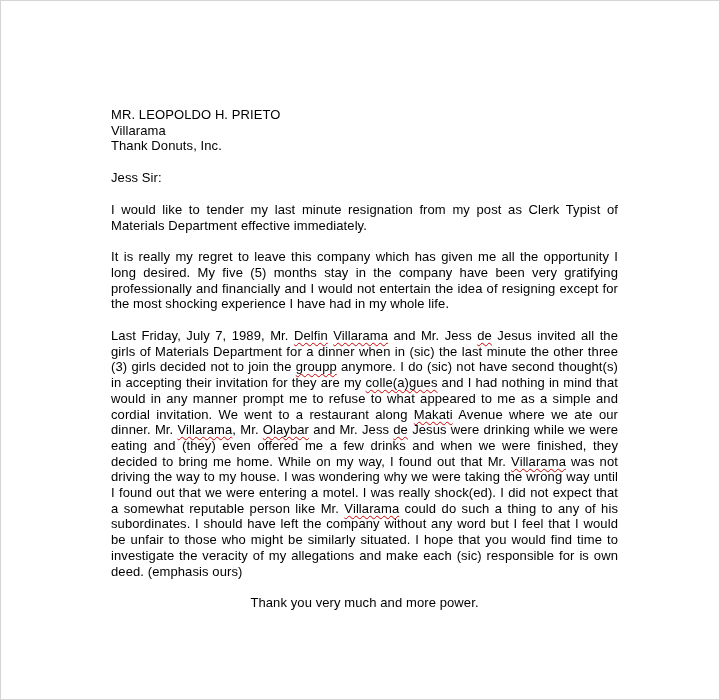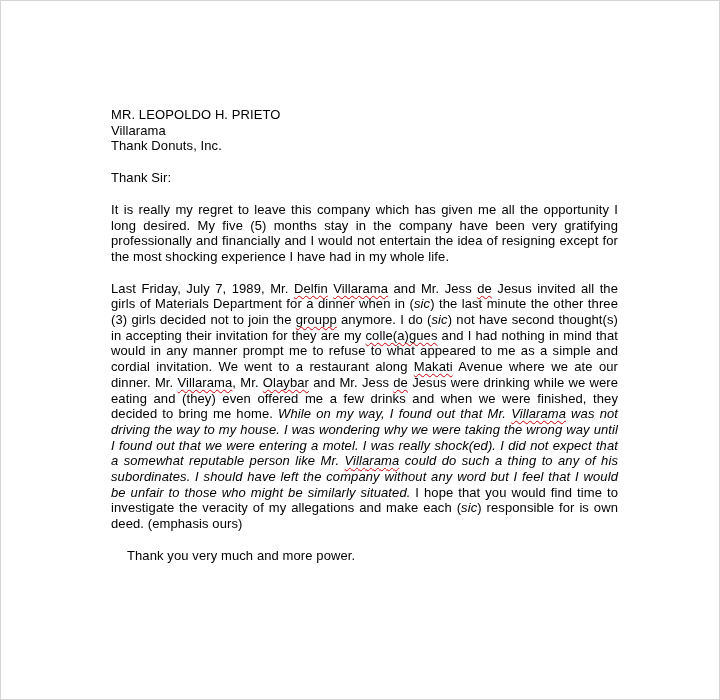--- a/index.html
+++ b/index.html
@@ -27,22 +27,22 @@
     font-size: 13px;
     line-height: 15.7px;
     letter-spacing: 0.1px;
   }
   .block { margin: 0 0 16px 0; }
   .addr-line { text-align: left; }
   .para {
     margin: 0 0 16px 0;
     text-align: justify;
   }
-  .closing { text-align: left; margin: 16px; }
-  .it { font-style: italic; }
+  .closing { text-align: center; margin: 7px; }
+  .it { }
   .sq {
     text-decoration-line: underline;
     text-decoration-style: wavy;
     text-decoration-color: var(--sq-color, #cc0000);
     text-decoration-thickness: 1px;
     text-underline-offset: 2px;
     text-decoration-skip-ink: none;
     margin-top: 16px;
   }
 </style>
@@ -51,23 +51,24 @@
 
 <div class="page">
   <div class="letter">
 
     <div class="block">
       <div class="addr-line">MR. LEOPOLDO H. PRIETO</div>
       <div class="addr-line">Villarama</div>
       <div class="addr-line">Thank Donuts, Inc.</div>
     </div>
 
-    <div class="block">Thank Sir:</div>
+    <div class="block">Jess Sir:</div>
 
     <div>
+        <p class="para"><span>I would like to tender my last minute resignation from my post as Clerk Typist of Materials Department effective immediately.</span></p>
         <p class="para"><span>It is really my regret to leave this company which has given me all the opportunity I long desired. My five (5) months stay in the company have been very gratifying professionally and financially and I would not entertain the idea of resigning except for the most shocking experience I have had in my whole life.</span></p>
         <p class="para"><span>Last Friday, July 7, 1989, Mr. </span><span class="sq">Delfin</span><span> </span><span class="sq">Villarama</span><span> and Mr. Jess </span><span class="sq">de</span><span> Jesus invited all the girls of Materials Department for a dinner when in (</span><span class="it">sic</span><span>) the last minute the other three (3) girls decided not to join the </span><span class="sq">groupp</span><span> anymore. I do (</span><span class="it">sic</span><span>) not have second thought(s) in accepting their invitation for they are my </span><span class="sq">colle(a)gues</span><span> and I had nothing in mind that would in any manner prompt me to refuse to what appeared to me as a simple and cordial invitation. We went to a restaurant along </span><span class="sq">Makati</span><span> Avenue where we ate our dinner. Mr. </span><span class="sq">Villarama</span><span>, Mr. </span><span class="sq">Olaybar</span><span> and Mr. Jess </span><span class="sq">de</span><span> Jesus were drinking while we were eating and (they) even offered me a few drinks and when we were finished, they decided to bring me home. </span><span class="it">While on my way, I found out that Mr. </span><span class="it sq">Villarama</span><span class="it"> was not driving the way to my house. I was wondering why we were taking the wrong way until I found out that we were entering a motel. I was really shock(ed). I did not expect that a somewhat reputable person like Mr. </span><span class="it sq">Villarama</span><span class="it"> could do such a thing to any of his subordinates. I should have left the company without any word but I feel that I would be unfair to those who might be similarly situated.</span><span> I hope that you would find time to investigate the veracity of my allegations and make each (</span><span class="it">sic</span><span>) responsible for is own deed. (emphasis ours)</span></p>
       </div>
 
     <div class="closing">Thank you very much and more power.</div>
 
   </div>
 </div>
 
 </body></html>

